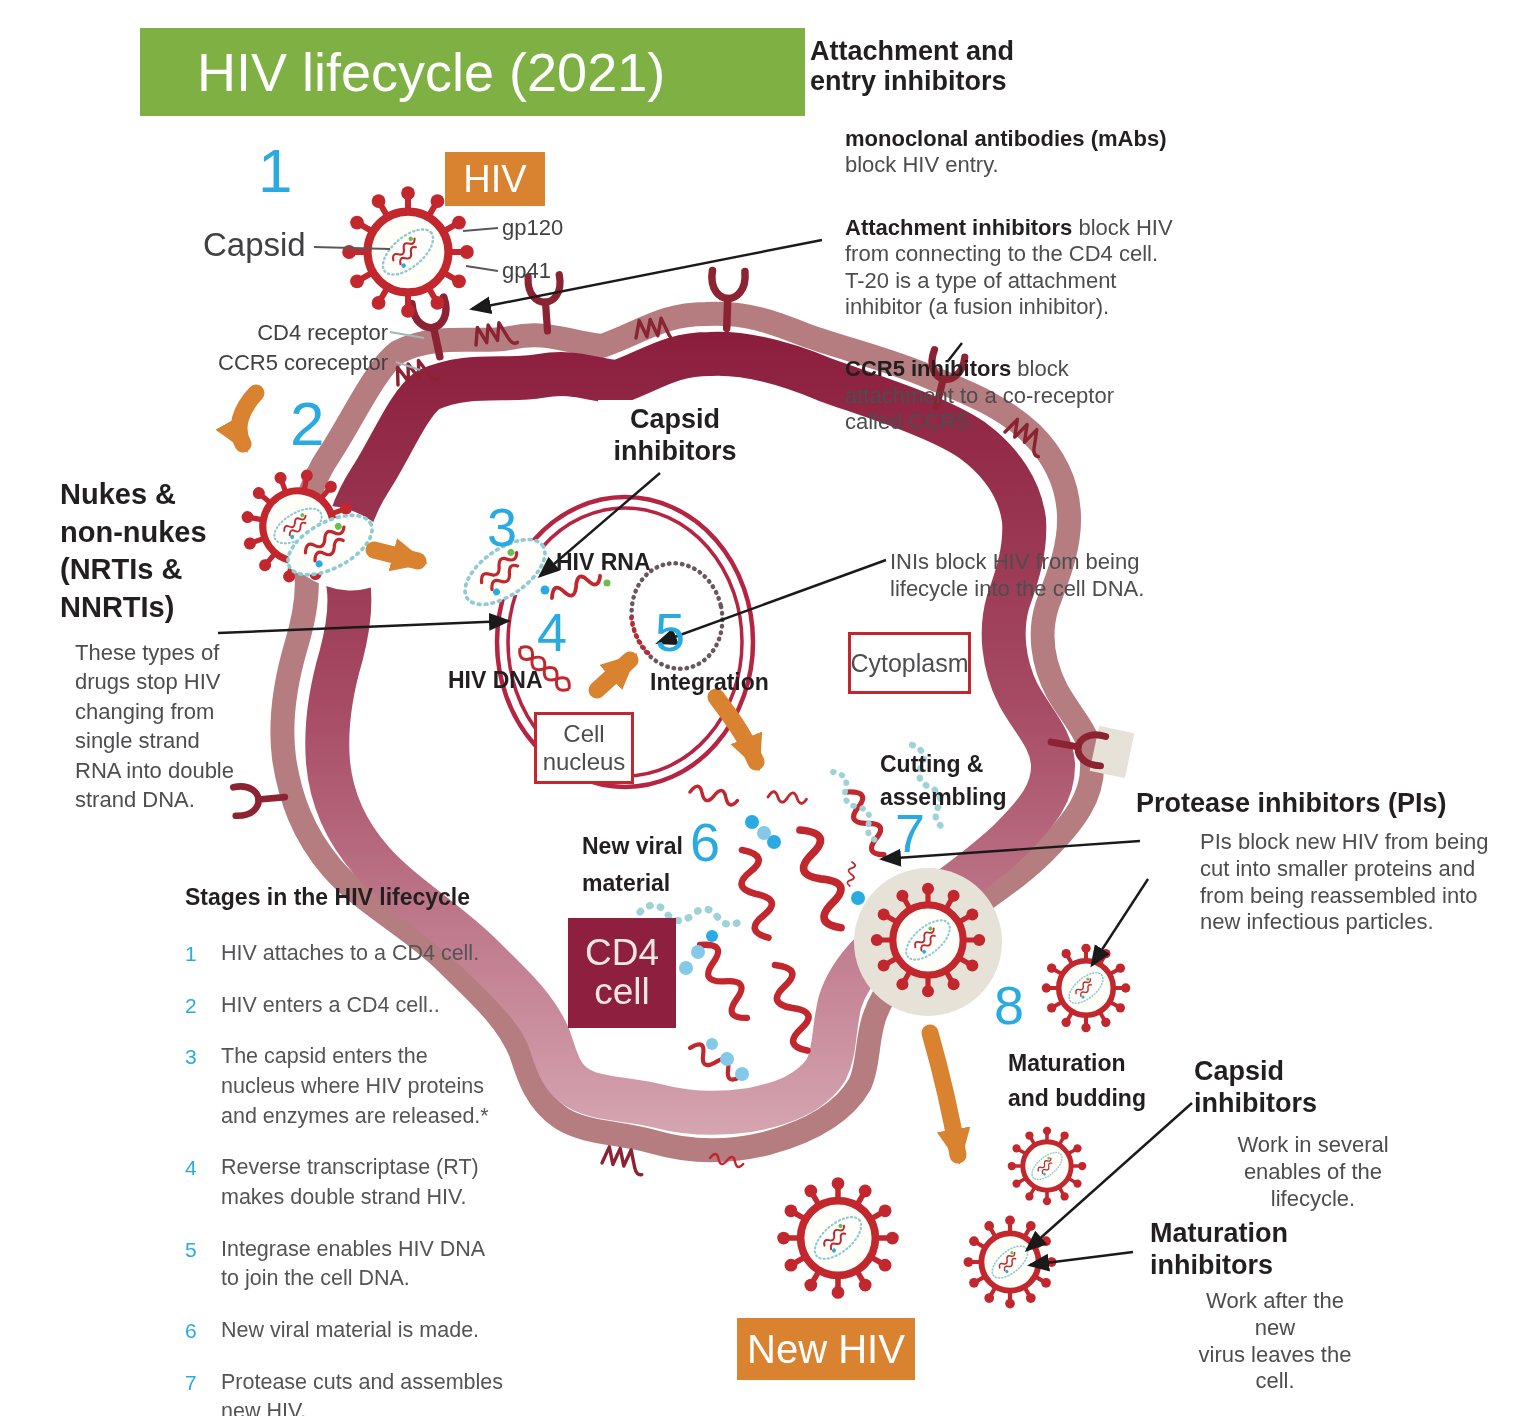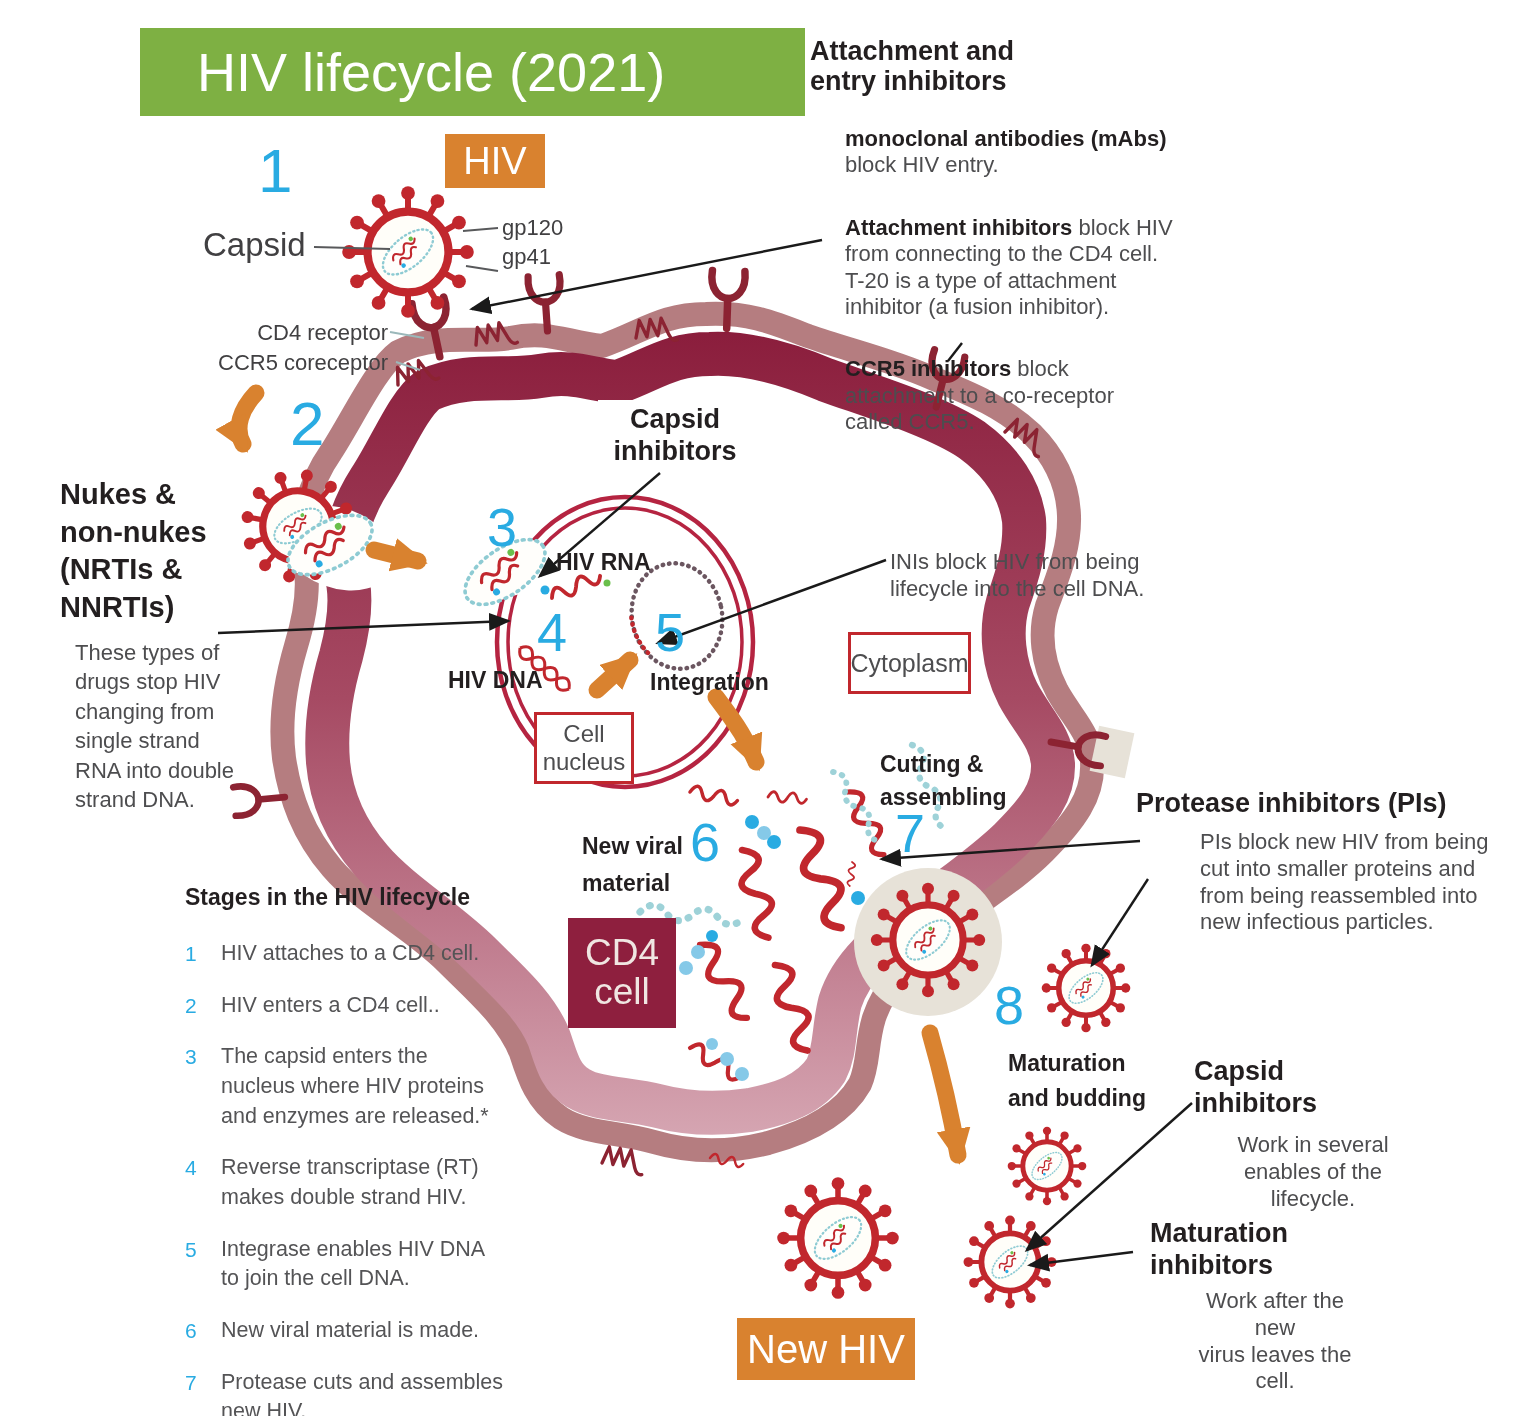--- a/index.html
+++ b/index.html
@@ -216,21 +216,21 @@
     <line x1="1140" y1="841" x2="882" y2="859" marker-end="url(#blackHead)"></line>
     <line x1="1148" y1="879" x2="1092" y2="965" marker-end="url(#blackHead)"></line>
     <line x1="1192" y1="1103" x2="1027" y2="1250" marker-end="url(#blackHead)"></line>
     <line x1="1133" y1="1252" x2="1030" y2="1265" marker-end="url(#blackHead)"></line>
   </g>
 </svg>
 
   <div class="badge" style="left:140px;top:28px;width:608px;height:88px;background:#7eb043;justify-content:flex-start;padding-left:57px;font-size:54px;">
     <span>HIV lifecycle (2021)</span>
   </div>
-  <div class="badge" style="left:445px;top:134px;width:100px;height:54px;background:#d9822f;font-size:38px;">
+  <div class="badge" style="left:445px;top:152px;width:100px;height:54px;background:#d9822f;font-size:38px;">
     <span>HIV</span>
   </div>
   <div class="badge" style="left:737px;top:1318px;width:178px;height:62px;background:#d9822f;font-size:40px;">
     <span>New HIV</span>
   </div>
   <div class="badge" style="left:568px;top:918px;width:108px;height:110px;background:#8e1f3e;font-size:37px;line-height:1.05;white-space:pre-line;color:#f0e6e2;align-items:center;">
     <span style="white-space:pre-line;">CD4
 cell</span>
   </div>
 
@@ -238,21 +238,21 @@
   <div class="stepnum" style="left:290px;top:393px;font-size:62px;">2</div>
   <div class="stepnum" style="left:487px;top:500px;">3</div>
   <div class="stepnum" style="left:537px;top:605px;">4</div>
   <div class="stepnum" style="left:655px;top:605px;">5</div>
   <div class="stepnum" style="left:690px;top:815px;">6</div>
   <div class="stepnum" style="left:895px;top:806px;">7</div>
   <div class="stepnum" style="left:994px;top:978px;">8</div>
 
   <div class="txt glbl" style="left:203px;top:226px;font-size:33px;">Capsid</div>
   <div class="txt glbl" style="left:502px;top:215px;">gp120</div>
-  <div class="txt glbl" style="left:502px;top:244px;">gp41</div>
+  <div class="txt glbl" style="left:502px;top:258px;">gp41</div>
   <div class="txt glbl" style="left:240px;top:320px;width:148px;text-align:right;">CD4 receptor</div>
   <div class="txt glbl" style="left:212px;top:350px;width:176px;text-align:right;">CCR5 coreceptor</div>
 
   <div class="txt h-bold" style="left:810px;top:36px;font-size:27px;line-height:1.12;">Attachment and
 entry inhibitors</div>
   <div class="txt" style="left:845px;top:108px;">
     <p class="para"><b>monoclonal antibodies (mAbs)</b><span> block HIV entry.</span></p>
     <p class="para"><b>Attachment inhibitors</b><span> block HIV from connecting to the CD4 cell. T-20 is a type of attachment inhibitor (a fusion inhibitor).</span></p>
     <p class="para"><b>CCR5 inhibitors</b><span> block attachment to a co-receptor called CCR5.</span></p>
   </div>

